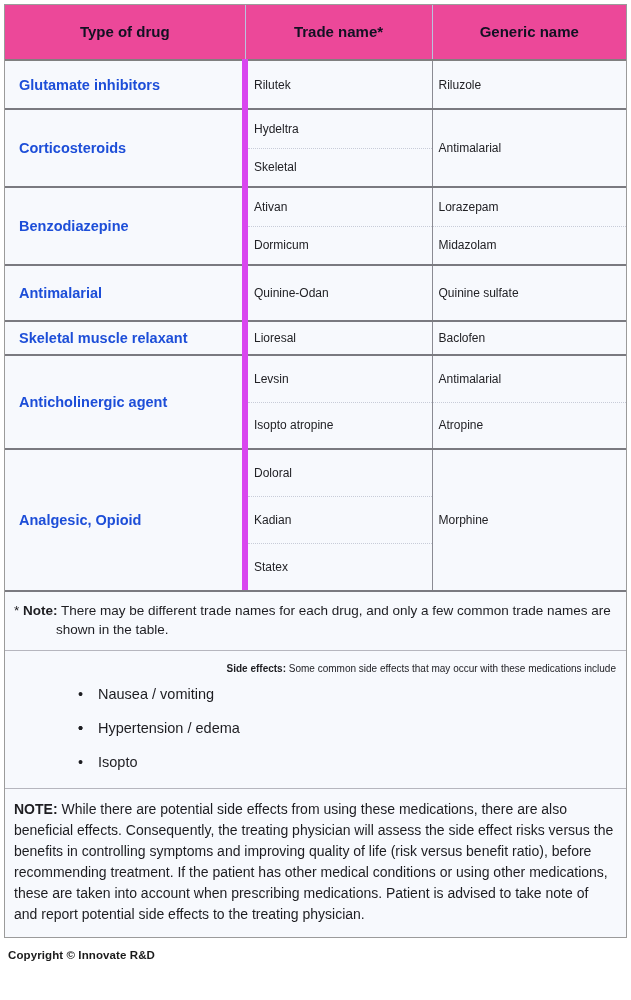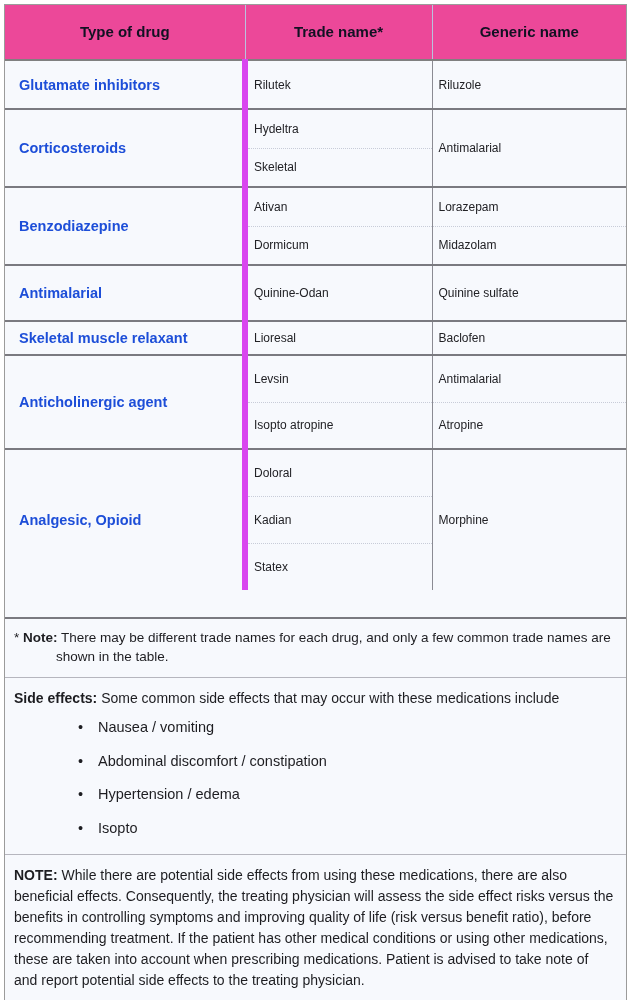--- a/index.html
+++ b/index.html
@@ -76,41 +76,41 @@
   tr.subrow > td.softtop { border-top: 1px dotted #c8ccd8; }
 
   
   .notebox {
     border-top: 2px solid #7a7a80;
     padding: 10px 10px 11px 9px;
     font-size: 13.5px;
     line-height: 1.38;
     color: #1d1d21;
     background: #f7f9fd;
-    margin-top: 27px;
   }
   .notebox .hang {
     display: block;
     padding-left: 42px;
     text-indent: -42px;
   }
   .notebox b { font-weight: bold; }
 
   .sidebox {
     border-top: 1px solid #b6b6be;
     padding: 11px 10px 10px 9px;
     background: #f7f9fd;
   }
   .side-lead {
-    font-size: 14px;
+    font-size: 10px;
     line-height: 1.42;
     color: #1d1d21;
     display: block;
     padding-left: 20px;
     text-indent: -20px;
+    text-align: right;
   }
   .side-lead b { font-weight: bold; }
   ul.sidelist {
     margin: 9px 0 6px 0;
     padding: 0;
     list-style: none;
   }
   ul.sidelist li {
     font-size: 14.5px;
     line-height: 1.35;
@@ -242,21 +242,20 @@
         <b>Side effects:</b>
         <span>Some common side effects that may occur with these medications include</span>
       </span>
       <ul class="sidelist">
         <li>
           <span class="bullet">•</span>
           <span>Nausea / vomiting</span>
         </li>
         <li>
           <span class="bullet">•</span>
-          <span>Abdominal discomfort / constipation</span>
         </li>
         <li>
           <span class="bullet">•</span>
           <span>Hypertension / edema</span>
         </li>
         <li>
           <span class="bullet">•</span>
           <span>Isopto</span>
         </li>
       </ul>

